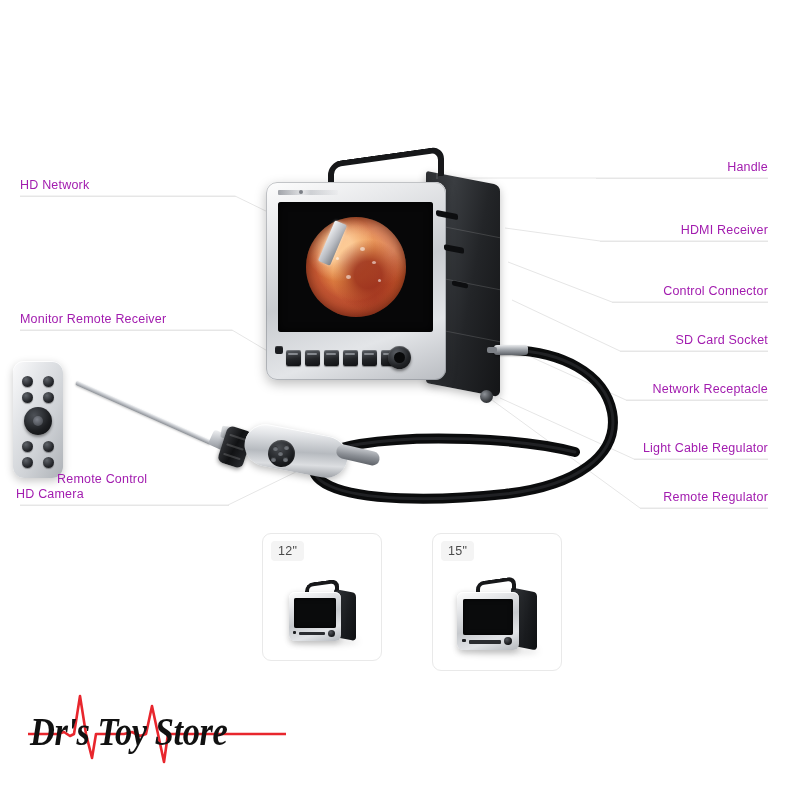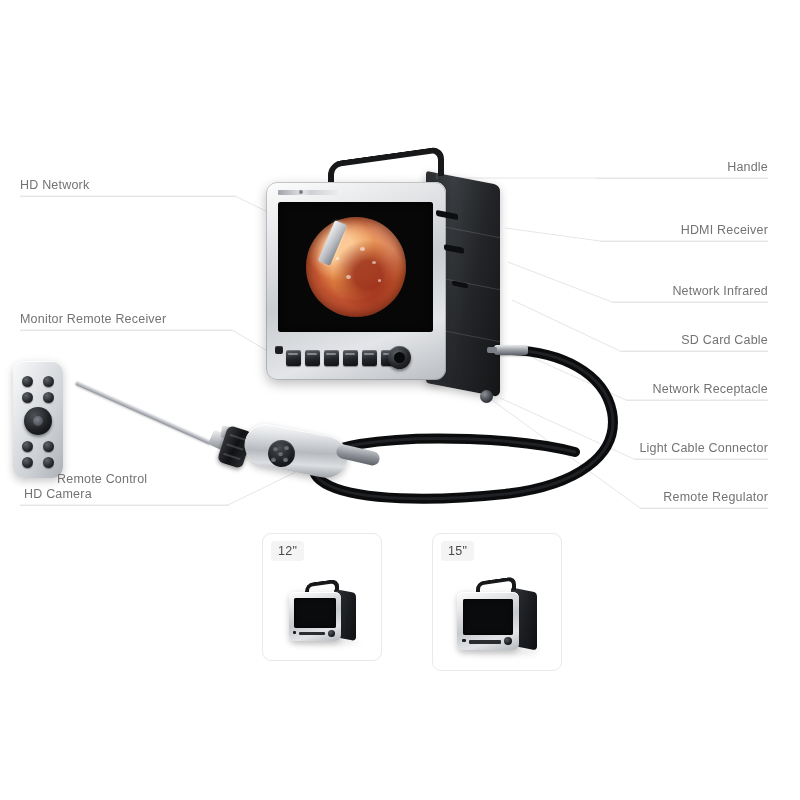--- a/index.html
+++ b/index.html
@@ -6,21 +6,21 @@
   body{
     width:800px;height:800px;
     background:#ffffff;
     font-family:"Liberation Sans", sans-serif;
     overflow:hidden;
     position:relative;
   }
   #stage{position:absolute;inset:0;width:800px;height:800px;}
 
   
-  .callout{position:absolute;font-size:12.5px;color:#737373;letter-spacing:.2px;white-space:nowrap;}
+  .callout{position:absolute;font-size:12.5px;color:#a21caf;letter-spacing:.2px;white-space:nowrap;}
   .callout.left{text-align:left;}
   .callout.right{text-align:right;}
   .rule{position:absolute;height:1px;background:#e6e6e6;}
 
   
   #leaders{position:absolute;left:0;top:0;width:800px;height:800px;pointer-events:none;}
 
   
   #monitor{position:absolute;left:258px;top:160px;width:258px;height:250px;}
   .mon-side{
@@ -333,39 +333,39 @@
   </div>
 
   <div class="callout left" style="left:20px;top:178px">HD Network</div>
   <div class="rule" style="left:20px;top:196px;width:216px"></div>
 
   <div class="callout left" style="left:20px;top:312px">Monitor Remote Receiver</div>
   <div class="rule" style="left:20px;top:330px;width:213px"></div>
 
   <div class="callout left" style="left:57px;top:472px">Remote Control</div>
 
-  <div class="callout left" style="left:24px;top:487px">HD Camera</div>
+  <div class="callout left" style="left:16px;top:487px">HD Camera</div>
   <div class="rule" style="left:20px;top:505px;width:209px"></div>
 
   <div class="callout right" style="right:32px;top:160px">Handle</div>
   <div class="rule" style="left:596px;top:178px;width:172px"></div>
 
   <div class="callout right" style="right:32px;top:223px">HDMI Receiver</div>
   <div class="rule" style="left:600px;top:241px;width:168px"></div>
 
-  <div class="callout right" style="right:32px;top:284px">Network Infrared</div>
+  <div class="callout right" style="right:32px;top:284px">Control Connector</div>
   <div class="rule" style="left:612px;top:302px;width:156px"></div>
 
-  <div class="callout right" style="right:32px;top:333px">SD Card Cable</div>
+  <div class="callout right" style="right:32px;top:333px">SD Card Socket</div>
   <div class="rule" style="left:620px;top:351px;width:148px"></div>
 
   <div class="callout right" style="right:32px;top:382px">Network Receptacle</div>
   <div class="rule" style="left:626px;top:400px;width:142px"></div>
 
-  <div class="callout right" style="right:32px;top:441px">Light Cable Connector</div>
+  <div class="callout right" style="right:32px;top:441px">Light Cable Regulator</div>
   <div class="rule" style="left:634px;top:459px;width:134px"></div>
 
   <div class="callout right" style="right:32px;top:490px">Remote Regulator</div>
   <div class="rule" style="left:640px;top:508px;width:128px"></div>
 
   <div class="thumb" style="left:262px;top:533px;width:118px;height:126px">
     <div class="thumb-badge">12"</div>
     <div class="tm" style="left:24px;top:48px;width:74px;height:62px">
       <div class="tm-shadow" style="left:2px;top:56px;width:70px;height:7px"></div>
       <div class="tm-side" style="left:47px;top:9px;width:22px;height:48px"></div>
@@ -385,14 +385,22 @@
       <div class="tm-side" style="left:56px;top:10px;width:26px;height:58px"></div>
       <div class="tm-handle" style="left:21px;top:-1px;width:40px;height:14px"></div>
       <div class="tm-front" style="left:2px;top:12px;width:62px;height:58px"></div>
       <div class="tm-screen" style="left:8px;top:19px;width:50px;height:36px"></div>
       <div class="tm-ir" style="left:7px;top:59px;width:4px;height:3px"></div>
       <div class="tm-bar" style="left:14px;top:60px;width:32px;height:4px"></div>
       <div class="tm-knob" style="left:49px;top:57px;width:8px;height:8px"></div>
     </div>
   </div>
 
+  <div id="logo">
+    <svg width="260" height="86" viewBox="0 0 260 86">
+      <path d="M0 48 L30 48 L36 46 L42 50 L46 48 L52 10 L58 48 L64 72 L68 48
+               L96 48 L104 46 L112 50 L118 48 L124 20 L130 48 L136 76 L140 48
+               L258 48" fill="none" stroke="#e8262d" stroke-width="2.6" stroke-linejoin="round"></path>
+    </svg>
+    <div class="logo-text">Dr's Toy Store</div>
+  </div>
 
 </div>
 
 </body></html>

